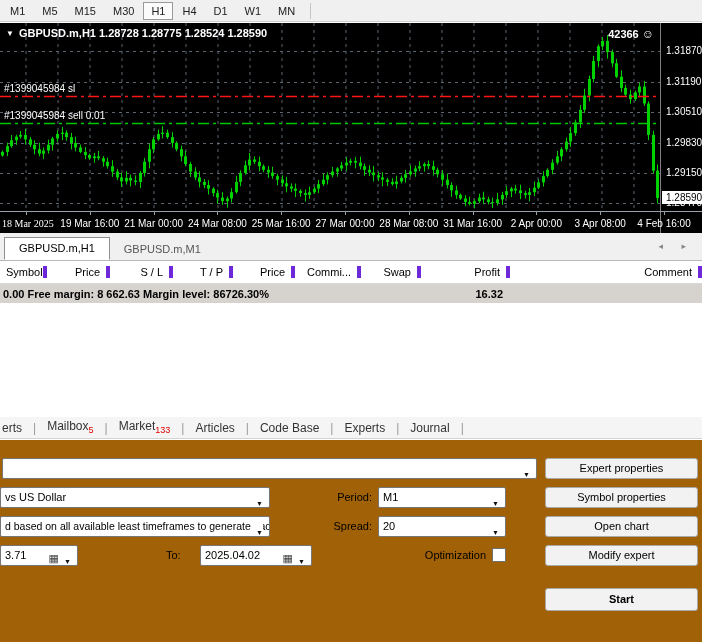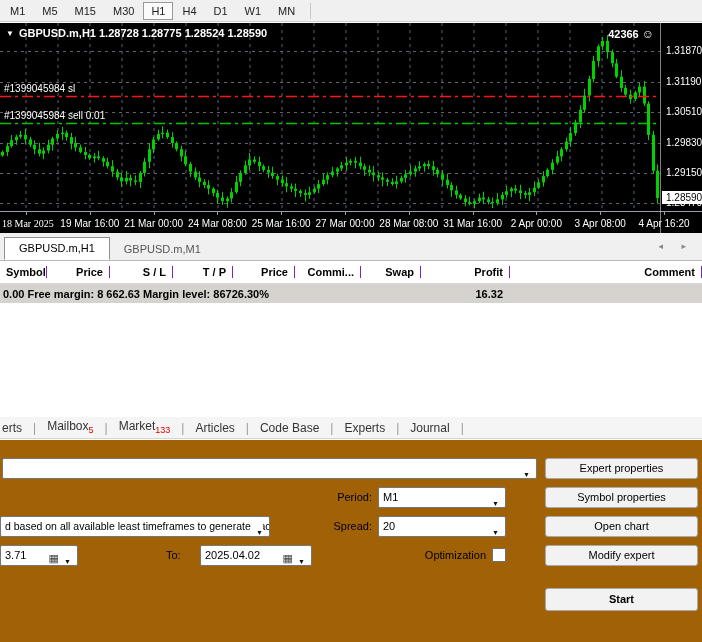--- a/index.html
+++ b/index.html
@@ -34,21 +34,21 @@
   .chart-tabs { position:absolute; left:0; top:233px; width:702px; height:27px; background:#f0f0f0;
     display:flex; align-items:flex-end; padding-left:4px; }
   .ctab { font-size:11px; padding:4px 14px 5px 14px; color:#555; cursor:default; }
   .ctab.active { background:#fff; border:1px solid #8f8f8f; border-bottom:1px solid #fff; color:#000;margin-top:32px; }
   .tab-scroll { position:absolute; right:8px; top:8px; font-size:9px; color:#888; letter-spacing:8px; }
 
   
   .trade { position:absolute; left:0; top:260px; width:702px; border-top:1px solid #b9b9b9; background:#fff; }
   .trow { display:flex; height:23px; align-items:center; border-bottom:1px solid #d9d9d9; }
   .tcell { font-size:11px; color:#000; padding:0 6px; overflow:hidden; white-space:nowrap; }
-  .thead .tcell { border-right:1px solid #6d28d9;font-weight:bold; }
+  .thead .tcell { border-right:4px solid #6d28d9; }
   .num { text-align:right; }
   .close-x { color:#9a9a9a; font-size:11px; margin-left:8px; }
   .account-bar { height:19px; background:#d6d3ce; display:flex; align-items:center; font-size:11px; font-weight:bold; }
   .account-bar .summary { padding-left:3px; }
   .account-bar .floating { position:absolute; left:421px; width:82px; text-align:right; }
 
   
   .tester-tabs { position:absolute; left:0; top:417px; width:702px; height:22px; background:#f5f5f5;
     border-bottom:1px solid #d4d4d4; display:flex; align-items:center; font-size:12px; color:#333; }
   .ttab { padding:0 2px; cursor:default; white-space:nowrap; }
@@ -430,21 +430,21 @@
         <div class="time-label" style="left: 345px;">27 Mar 00:00</div>
         <div class="time-tick" style="left: 345px;"></div>
         <div class="time-label" style="left: 408.8px;">28 Mar 08:00</div>
         <div class="time-tick" style="left: 408.8px;"></div>
         <div class="time-label" style="left: 472.6px;">31 Mar 16:00</div>
         <div class="time-tick" style="left: 472.6px;"></div>
         <div class="time-label" style="left: 536.4px;">2 Apr 00:00</div>
         <div class="time-tick" style="left: 536.4px;"></div>
         <div class="time-label" style="left: 600.2px;">3 Apr 08:00</div>
         <div class="time-tick" style="left: 600.2px;"></div>
-        <div class="time-label" style="left: 664px;">4 Apr 16:20</div>
+        <div class="time-label" style="left: 664px;">4 Feb 16:00</div>
         <div class="time-tick" style="left: 664px;"></div>
       </div>
   <div class="order-label" style="left: 4px; top: 59.5px;">#1399045984 sl</div>
       <div class="order-label" style="left: 4px; top: 86.5px;">#1399045984 sell 0.01</div>
     </div>
 
   <div class="chart-tabs">
     <div class="ctab active">GBPUSD.m,H1</div>
       <div class="ctab">GBPUSD.m,M1</div>
       <span class="tab-scroll">◂ ▸</span>
@@ -486,20 +486,24 @@
     </div>
 
   <div class="tester-body">
 
     <div class="combo" style="left:2px; top:18px; width:535px;">
       <span></span>
       <span class="arrow">▼</span>
     </div>
     <div class="wbtn" style="top:18px;">Expert properties</div>
 
+    <div class="combo" style="left:0; top:47px; width:270px;">
+      <span>vs US Dollar</span>
+      <span class="arrow">▼</span>
+    </div>
     <div class="flabel t-right" style="left:330px; top:47px; width:42px;">Period:</div>
     <div class="combo" style="left:378px; top:47px; width:128px;">
       <span>M1</span>
       <span class="arrow">▼</span>
     </div>
     <div class="wbtn" style="top:47px;">Symbol properties</div>
 
     <div class="combo" style="left:0; top:76px; width:270px; font-size:10.5px;">
       <span>d based on all available least timeframes to generate eac</span>
       <span class="arrow" style="background:#fff; padding-left:2px;">▼</span>

